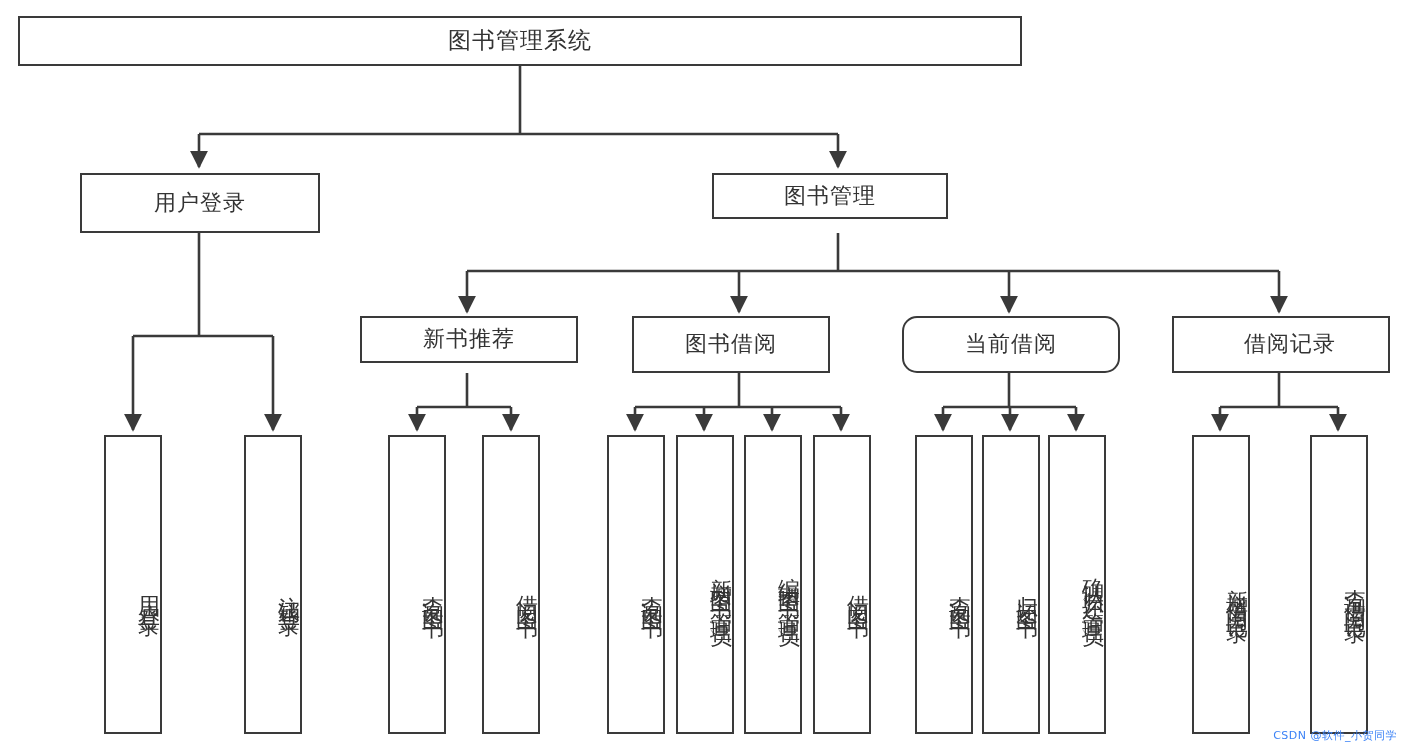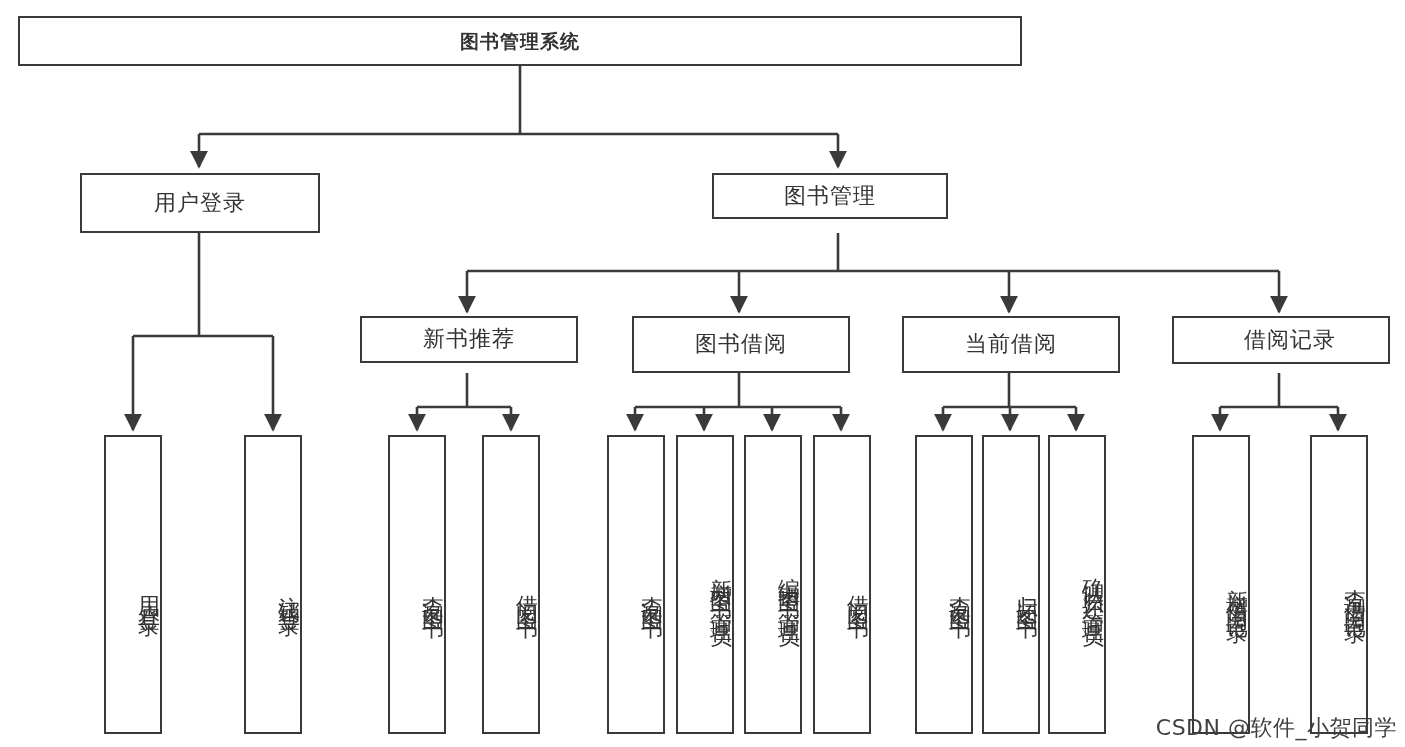--- a/index.html
+++ b/index.html
@@ -5,31 +5,31 @@
   html,body{margin:0;padding:0;background:#ffffff;}
   body{width:1405px;height:747px;overflow:hidden;
        font-family:"DejaVu Sans","Liberation Sans",sans-serif;}
   #stage{position:relative;width:1405px;height:747px;background:#fff;}
 
   .node{position:absolute;box-sizing:border-box;background:#ffffff;
         border:2px solid #3a3a3a;display:flex;align-items:center;
         justify-content:center;color:#333333;}
 
   .node.h{font-size:22px;letter-spacing:1px;line-height:1.2;}
-  .node.root{font-size:19px;font-weight:bold;}
+  .node.root{font-size:23px;}
 
   .node.v{writing-mode:vertical-rl;text-orientation:upright;
           font-size:22px;letter-spacing:7px;line-height:1.0;
           padding-top:14px;align-items:flex-start;justify-content:center;}
 
   #wires{position:absolute;left:0;top:0;width:1405px;height:747px;
          pointer-events:none;}
 
-  .wm{position:absolute;right:8px;bottom:4px;color:#404040;
-      font-size:22px;letter-spacing:.5px;white-space:nowrap;}
+  .wm{position:absolute;right:8px;bottom:4px;color:#3b82f6;
+      font-size:11px;letter-spacing:.5px;white-space:nowrap;}
 </style>
 </head>
 <body>
 
 <div id="stage">
 
   <svg id="wires" viewBox="0 0 1405 747" width="1405" height="747">
     <defs>
       <marker id="ah" viewBox="0 0 10 10" refX="9" refY="5" markerWidth="7" markerHeight="7" orient="auto-start-reverse">
         <path d="M 0 0 L 10 5 L 0 10 z" fill="#3a3a3a"></path>
@@ -78,23 +78,23 @@
       <path d="M 1338 407 L 1338 430" marker-end="url(#ah)"></path>
     </g>
   </svg>
 
   <div class="node h root" style="left:18px;top:16px;width:1004px;height:50px;">图书管理系统</div>
 
   <div class="node h" style="left:80px;top:173px;width:240px;height:60px;">用户登录</div>
   <div class="node h" style="left:712px;top:173px;width:236px;height:46px;">图书管理</div>
 
   <div class="node h" style="left:360px;top:316px;width:218px;height:47px;">新书推荐</div>
-  <div class="node h" style="left:632px;top:316px;width:218px;height:57px;">图书借阅</div>
-  <div class="node h" style="left:902px;top:316px;width:218px;height:57px;">当前借阅</div>
-  <div class="node h" style="left:1172px;top:316px;width:218px;height:48px;padding-left:18px;">借阅记录</div>
+  <div class="node h" style="left:632px;top:316px;width:198px;height:57px;">图书借阅</div>
+  <div class="node h" style="left:902px;top:316px;width:218px;height:57px;border-radius:15px;">当前借阅</div>
+  <div class="node h" style="left:1172px;top:316px;width:218px;height:57px;padding-left:18px;">借阅记录</div>
 
   <div class="node v" style="left:104px;top:435px;width:58px;height:299px;">用户登录</div>
   <div class="node v" style="left:244px;top:435px;width:58px;height:299px;">注销登录</div>
 
   <div class="node v" style="left:388px;top:435px;width:58px;height:299px;">查询图书</div>
   <div class="node v" style="left:482px;top:435px;width:58px;height:299px;">借阅图书</div>
 
   <div class="node v" style="left:607px;top:435px;width:58px;height:299px;">查询图书</div>
   <div class="node v" style="left:676px;top:435px;width:58px;height:299px;">新增图书（管理员）</div>
   <div class="node v" style="left:744px;top:435px;width:58px;height:299px;">编辑图书（管理员）</div>

